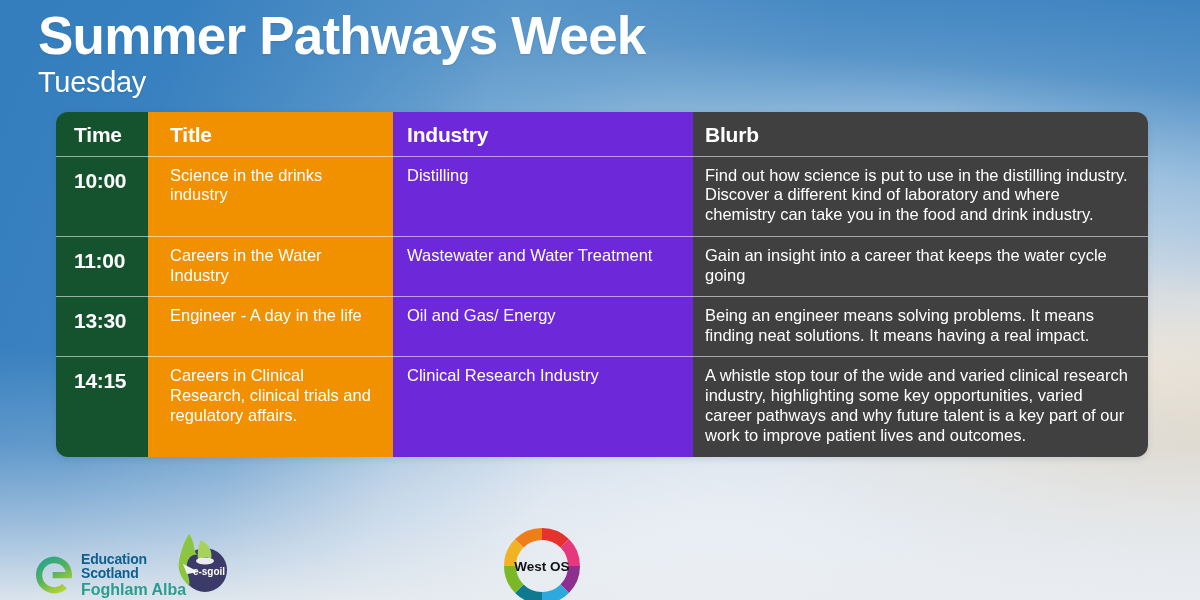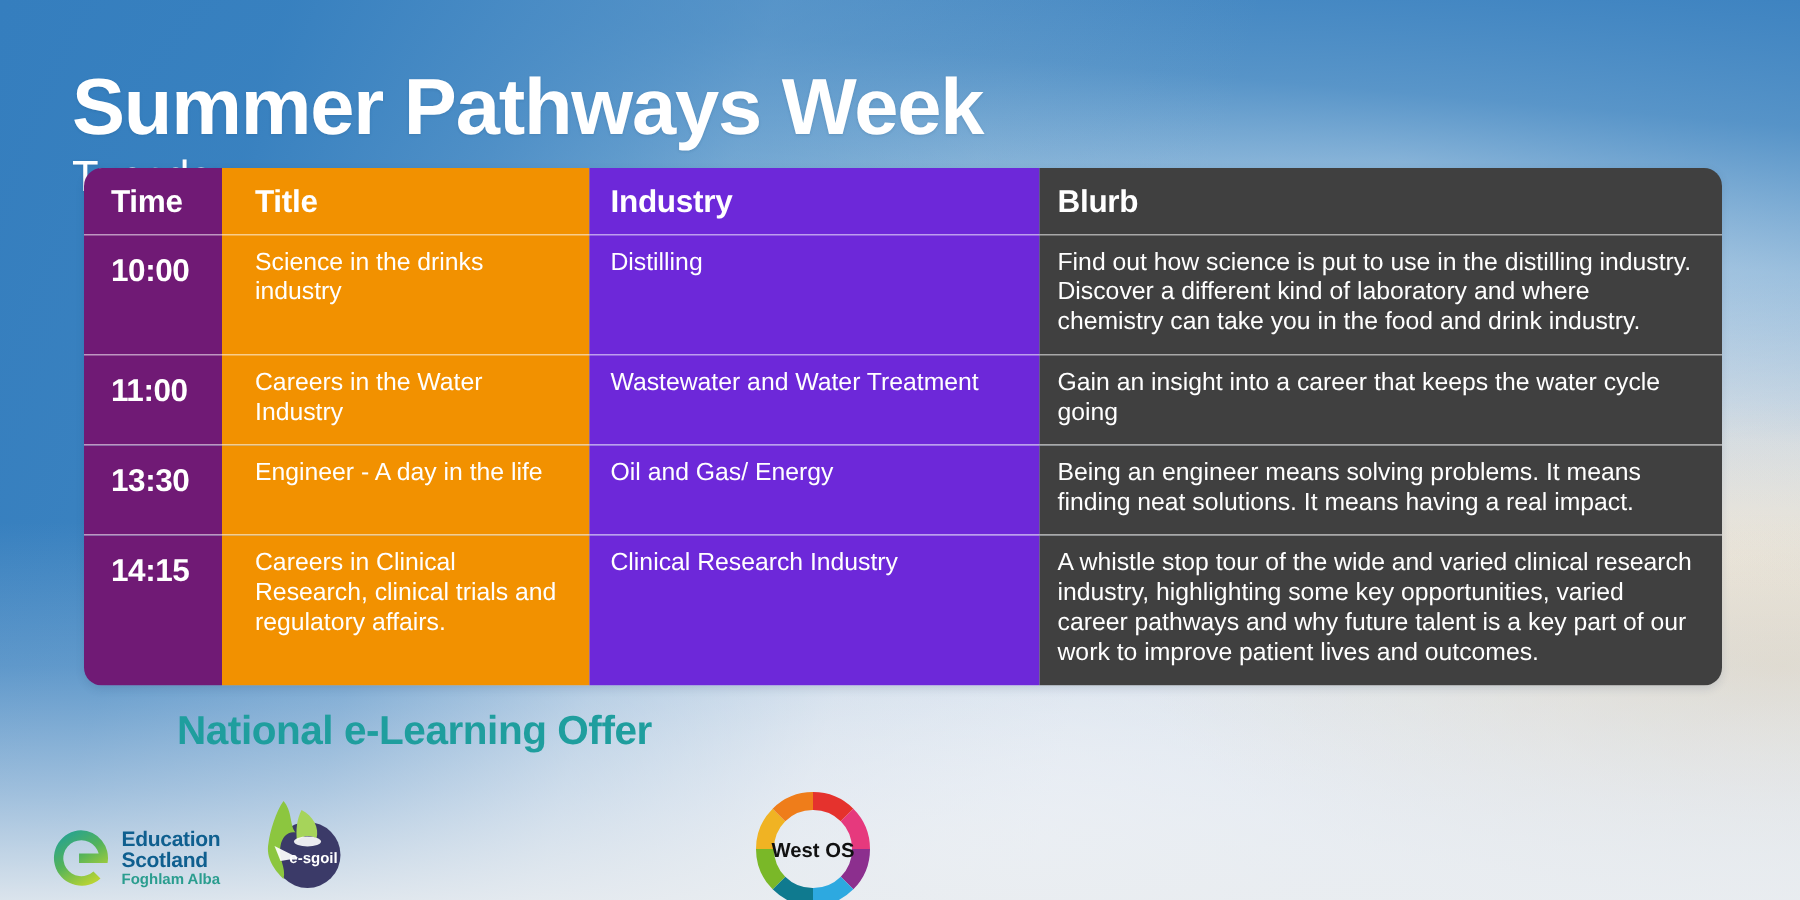--- a/index.html
+++ b/index.html
@@ -47,21 +47,21 @@
       rgba(226,232,240,0.60) 12%,
       rgba(210,222,236,0.25) 26%,
       rgba(255,255,255,0) 42%);
   }
   .bg-sand {
     background: radial-gradient(ellipse 45% 38% at 99% 74%,
       rgba(226,213,190,0.75) 0%, rgba(232,222,203,0.35) 45%, rgba(255,255,255,0) 78%);
   }
 
   
-  .headings { position: absolute; left: 48px; top: 8px; z-index: 5; margin-top: 36px; }
+  .headings { position: absolute; left: 38px; top: 8px; z-index: 5; }
   .main-title {
     color: #ffffff;
     font-size: 53px;
     font-weight: 800;
     letter-spacing: -0.8px;
     line-height: 1.06;
     text-shadow: 0 1px 2px rgba(30,70,110,0.18);
   }
   .sub-title {
     color: #ffffff;
@@ -87,21 +87,21 @@
     border-collapse: collapse;
     table-layout: fixed;
   }
   table.schedule col.c-time    { width: 92px; }
   table.schedule col.c-title   { width: 245px; }
   table.schedule col.c-ind     { width: 300px; }
   table.schedule col.c-blurb   { width: 455px; }
 
   th, td { vertical-align: top; }
   
-  .col-time  { background: #701a75; }
+  .col-time  { background: #14532d; }
   .col-title { background: #f29100; }
   .col-ind   { background: #6d28d9; }
   .col-blurb { background: #404040; margin-top: 28px; }
 
   thead th {
     height: 44px;
     padding: 11px 0 0 18px;
     text-align: left;
     color: #ffffff;
     font-size: 21px;
@@ -150,21 +150,21 @@
   .logo { position: absolute; display: flex; align-items: center; }
 
   
   .l-edscot { left: 34px; top: 36px; }
   .edscot-mark { width: 40px; height: 40px; }
   .edscot-txt { margin-left: 7px; line-height: 1.0; }
   .edscot-txt .l1, .edscot-txt .l2 {
     color: #0f5f8f; font-size: 14px; font-weight: 800; letter-spacing: -0.2px; display: block;
   }
   .edscot-txt .l3 {
-    color: #2a9d8f; font-size: 10px; font-weight: 800; display: block; margin-top: 2px;
+    color: #2a9d8f; font-size: 16px; font-weight: 800; display: block; margin-top: 2px;
   }
 
   
   .l-esgoil { left: 163px; top: 516px; }
   .esgoil-svg { width: 72px; height: 72px; }
   .westos-svg { width: 84px; height: 84px; }
 </style>
 </head>
 <body>
 
@@ -219,21 +219,20 @@
         <tr>
           <td class="col-time cell-time">14:15</td>
           <td class="col-title cell-title">Careers in Clinical Research, clinical trials and regulatory affairs.</td>
           <td class="col-ind cell-ind">Clinical Research Industry</td>
           <td class="col-blurb cell-blurb">A whistle stop tour of the wide and varied clinical research industry, highlighting some key opportunities, varied career pathways and why future talent is a key part of our work to improve patient lives and outcomes.</td>
         </tr>
       </tbody>
     </table>
   </div>
 
-  <div class="elearn">National e-Learning Offer</div>
 
   <div class="logos">
 
     <div class="logo l-edscot">
       <svg class="edscot-mark" viewBox="0 0 40 40">
         <defs>
           <linearGradient id="esg" x1="0" y1="0" x2="0.6" y2="1">
             <stop offset="0%" stop-color="#1a9ea0"></stop>
               <stop offset="55%" stop-color="#54b35a"></stop>
             <stop offset="100%" stop-color="#b6d334"></stop>

